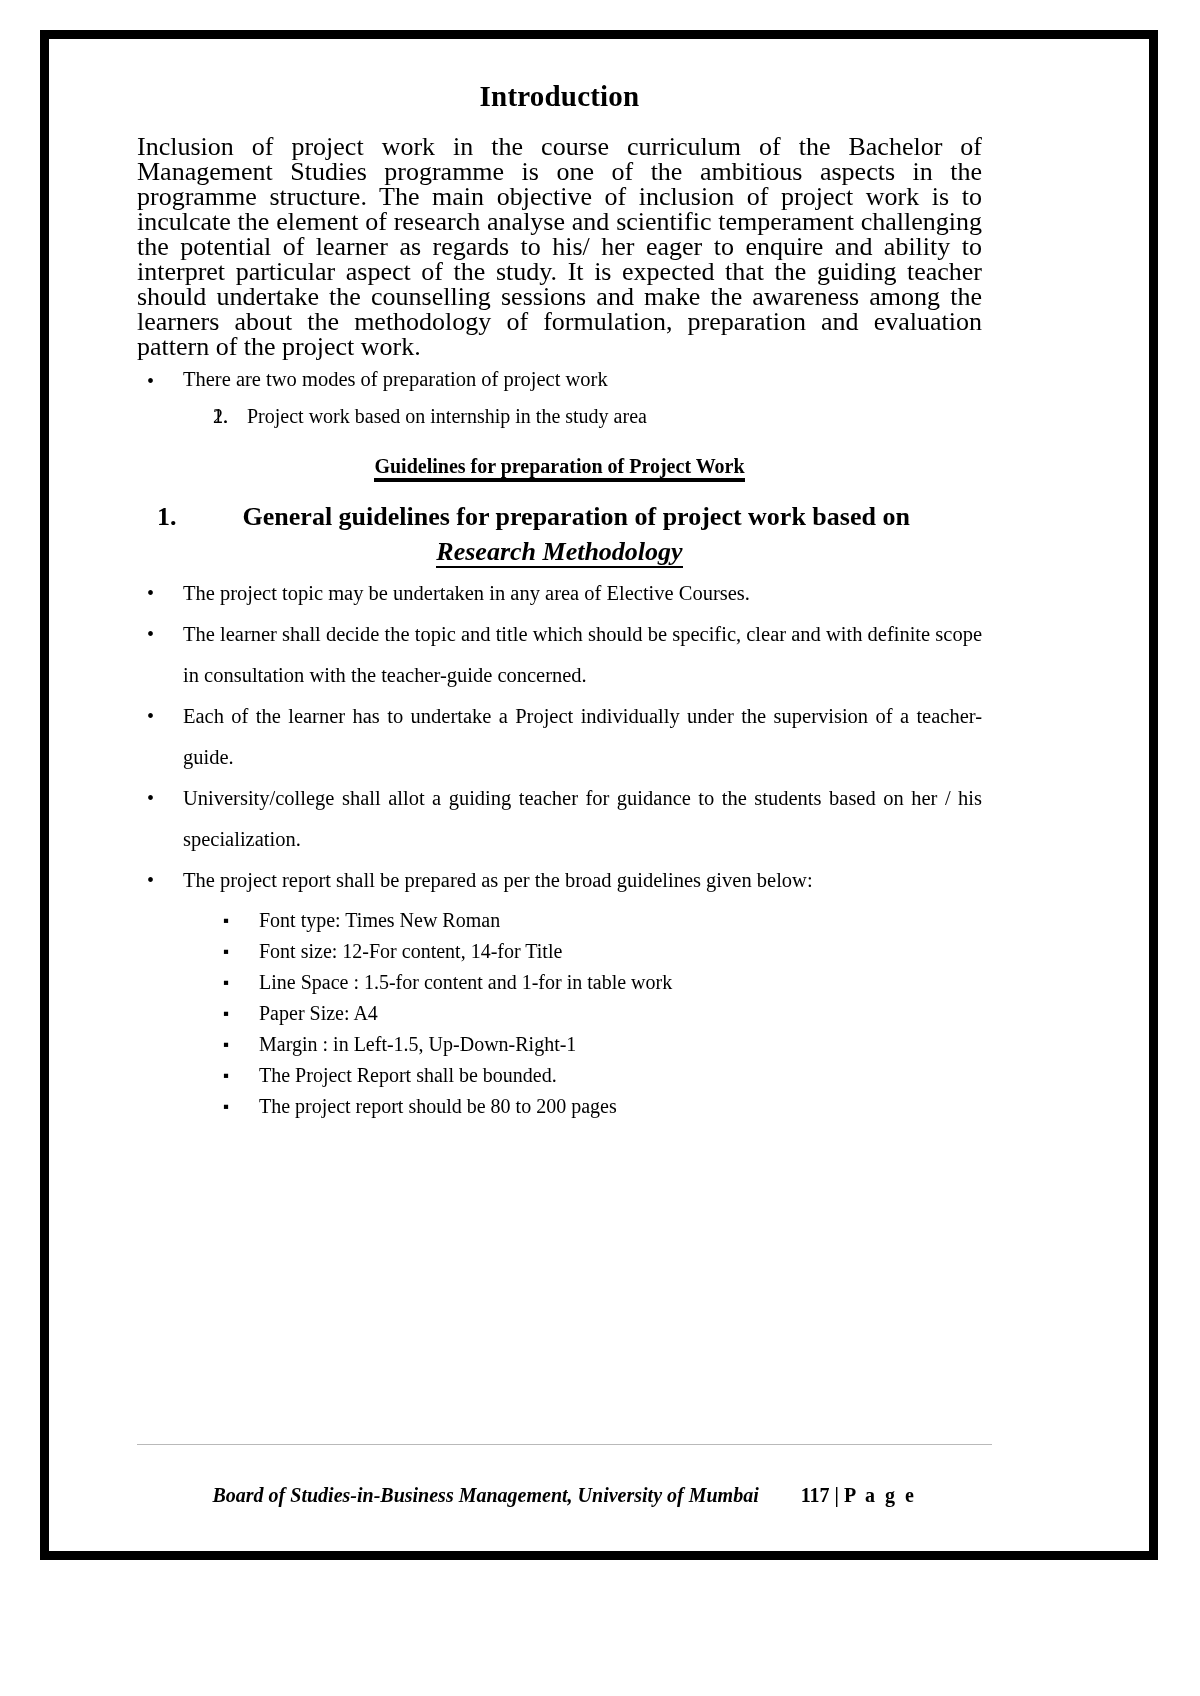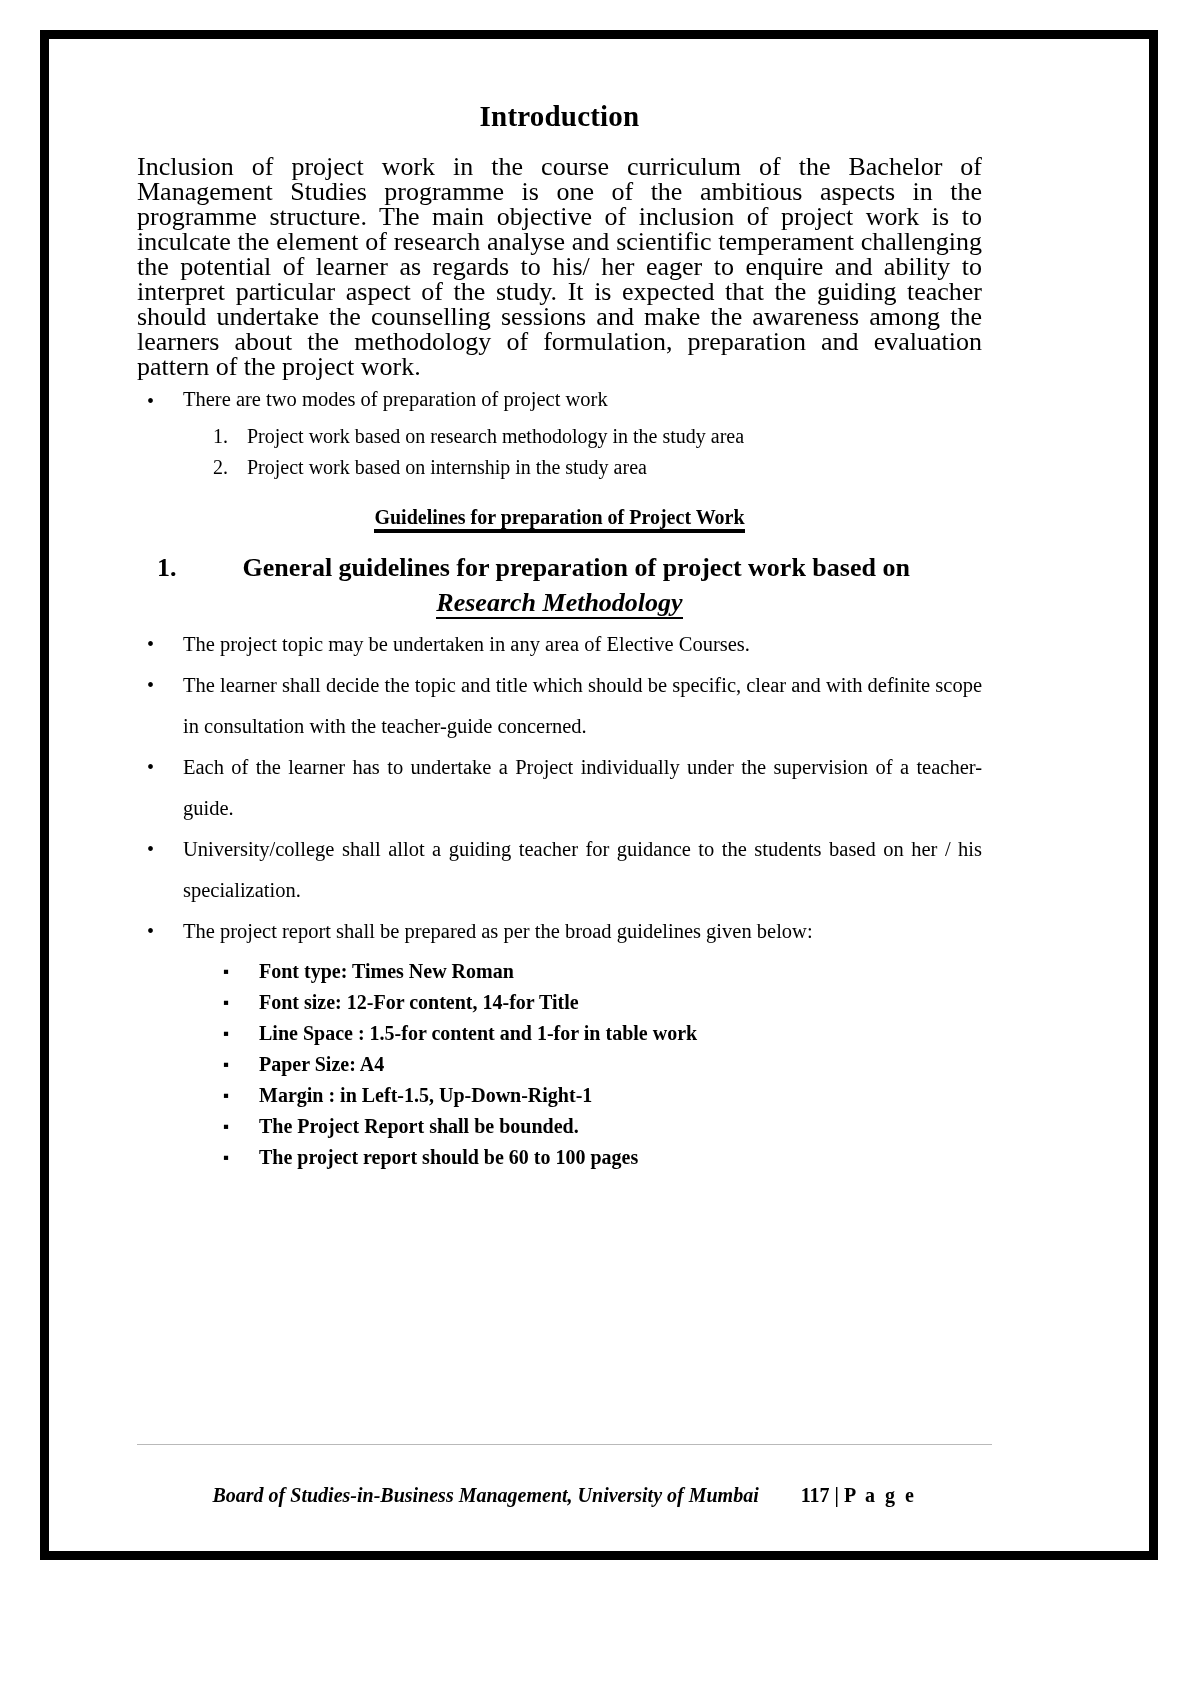--- a/index.html
+++ b/index.html
@@ -32,21 +32,21 @@
     left: 0;
     top: 0;
     right: 0;
     bottom: 0;
     background: #ffffff;
   }
 
   .content {
     position: absolute;
     left: 88px;
-    top: 60px;
+    top: 40px;
     width: 845px;
   }
 
   
   .doc-title {
     text-align: center;
     font-size: 29px;
     font-weight: bold;
     letter-spacing: 0.2px;
     margin: 0 0 20px 0;
@@ -134,21 +134,20 @@
   }
   ol.numlist > li .n {
     position: absolute;
     left: 0;
     top: 0;
   }
 
   ul.sqbullets {
     margin: 4px 0 0 0;
     padding-left: 86px;
-    font-weight: bold;
   }
   ul.sqbullets > li {
     position: relative;
     font-size: 20px;
     line-height: 31px;
     padding-left: 36px;
   }
   ul.sqbullets > li::before {
     content: "\25AA";
     position: absolute;
@@ -201,21 +200,20 @@
 
       <p class="para">Inclusion of project work in the course curriculum of the Bachelor of Management Studies programme is one of the ambitious aspects in the programme structure. The main objective of inclusion of project work is to inculcate the element of research analyse and scientific temperament challenging the potential of learner as regards to his/ her eager to enquire and ability to interpret particular aspect of the study. It is expected that the guiding teacher should undertake the counselling sessions and make the awareness among the learners about the methodology of formulation, preparation and evaluation pattern of the project work.</p>
 
       <ul class="bullets tight">
         <li>There are two modes of preparation of project work</li>
       </ul>
 
       <ol class="numlist">
         <li>
           <span class="n">1.</span>
-          <span>Project work based on research methodology in the study area</span>
         </li>
         <li>
           <span class="n">2.</span>
           <span>Project work based on internship in the study area</span>
         </li>
       </ol>
 
       <h2 class="section-title-underline">
         <span>Guidelines for preparation of Project Work</span>
       </h2>
@@ -236,21 +234,21 @@
         <li>The project report shall be prepared as per the broad guidelines given below:</li>
       </ul>
 
       <ul class="sqbullets">
         <li>Font type: Times New Roman</li>
         <li>Font size: 12-For content, 14-for Title</li>
         <li>Line Space : 1.5-for content and 1-for in table work</li>
         <li>Paper Size: A4</li>
         <li>Margin : in Left-1.5, Up-Down-Right-1</li>
         <li>The Project Report shall be bounded.</li>
-        <li>The project report should be 60 to 100 pages</li>
+        <li>The project report should be 80 to 200 pages</li>
       </ul>
 
       <div class="spacer-block"></div>
     </div>
 
     <div class="footer">
       <div class="footer-left">Board of Studies-in-Business Management, University of Mumbai</div>
       <div class="footer-right">
         <span>117</span>
         <span>|</span>

